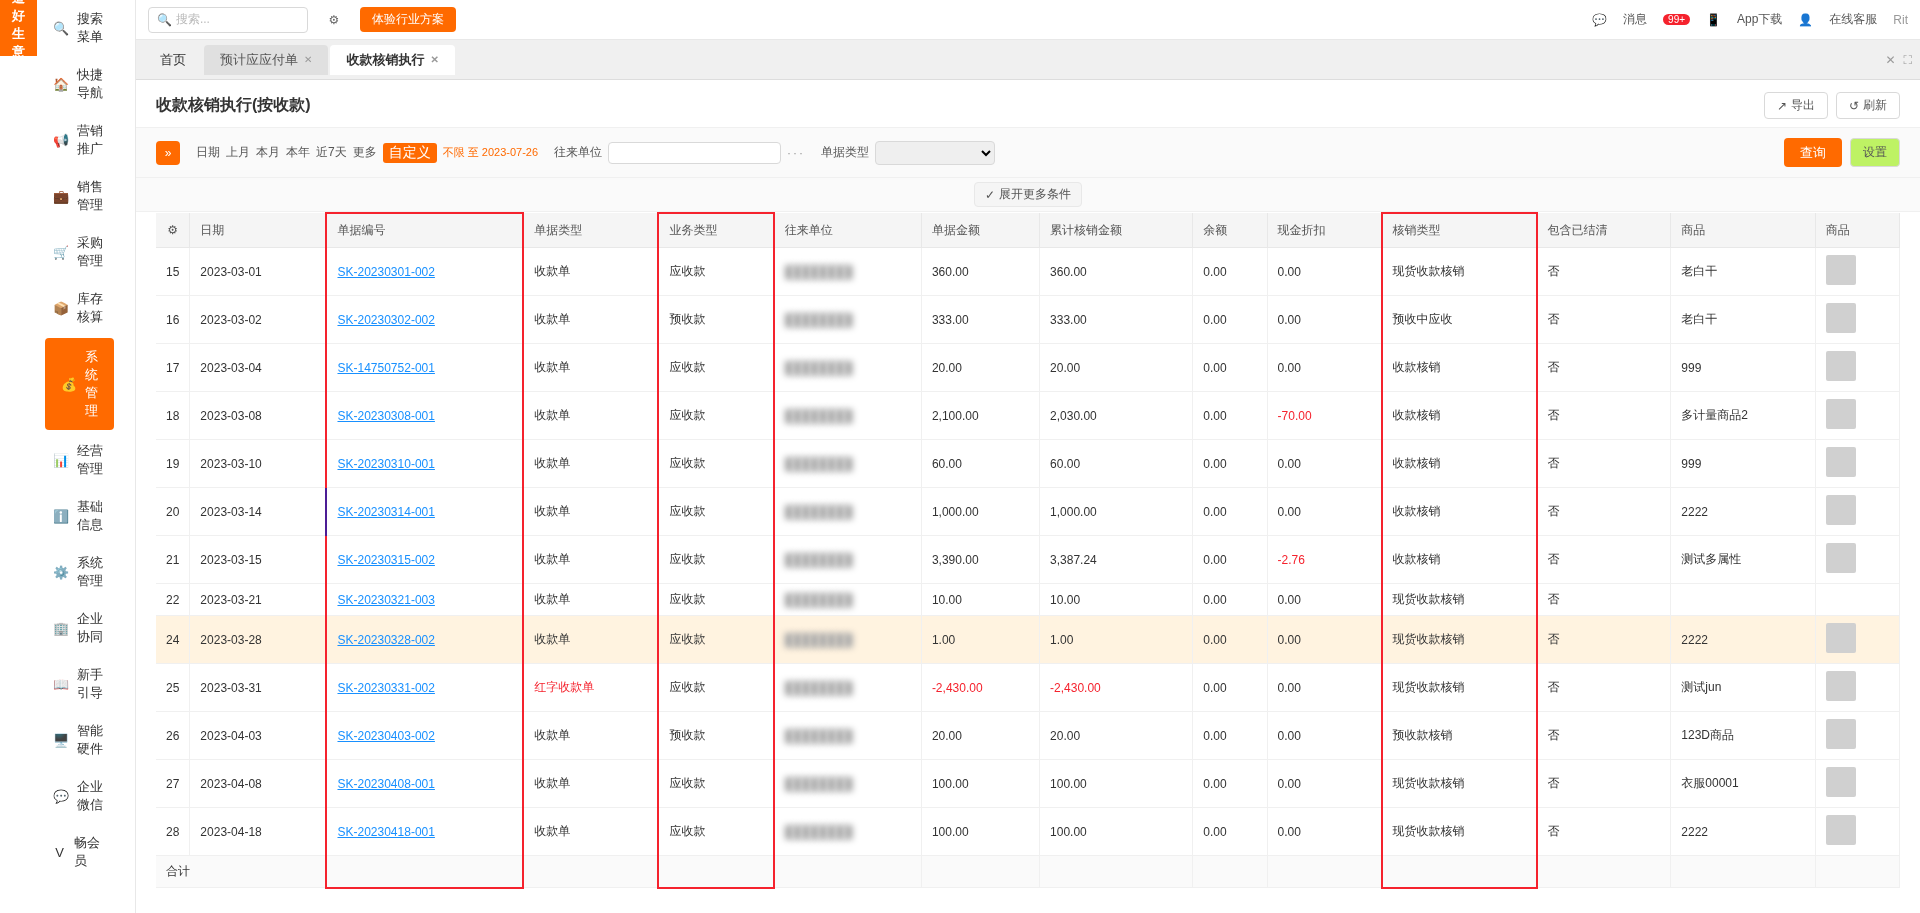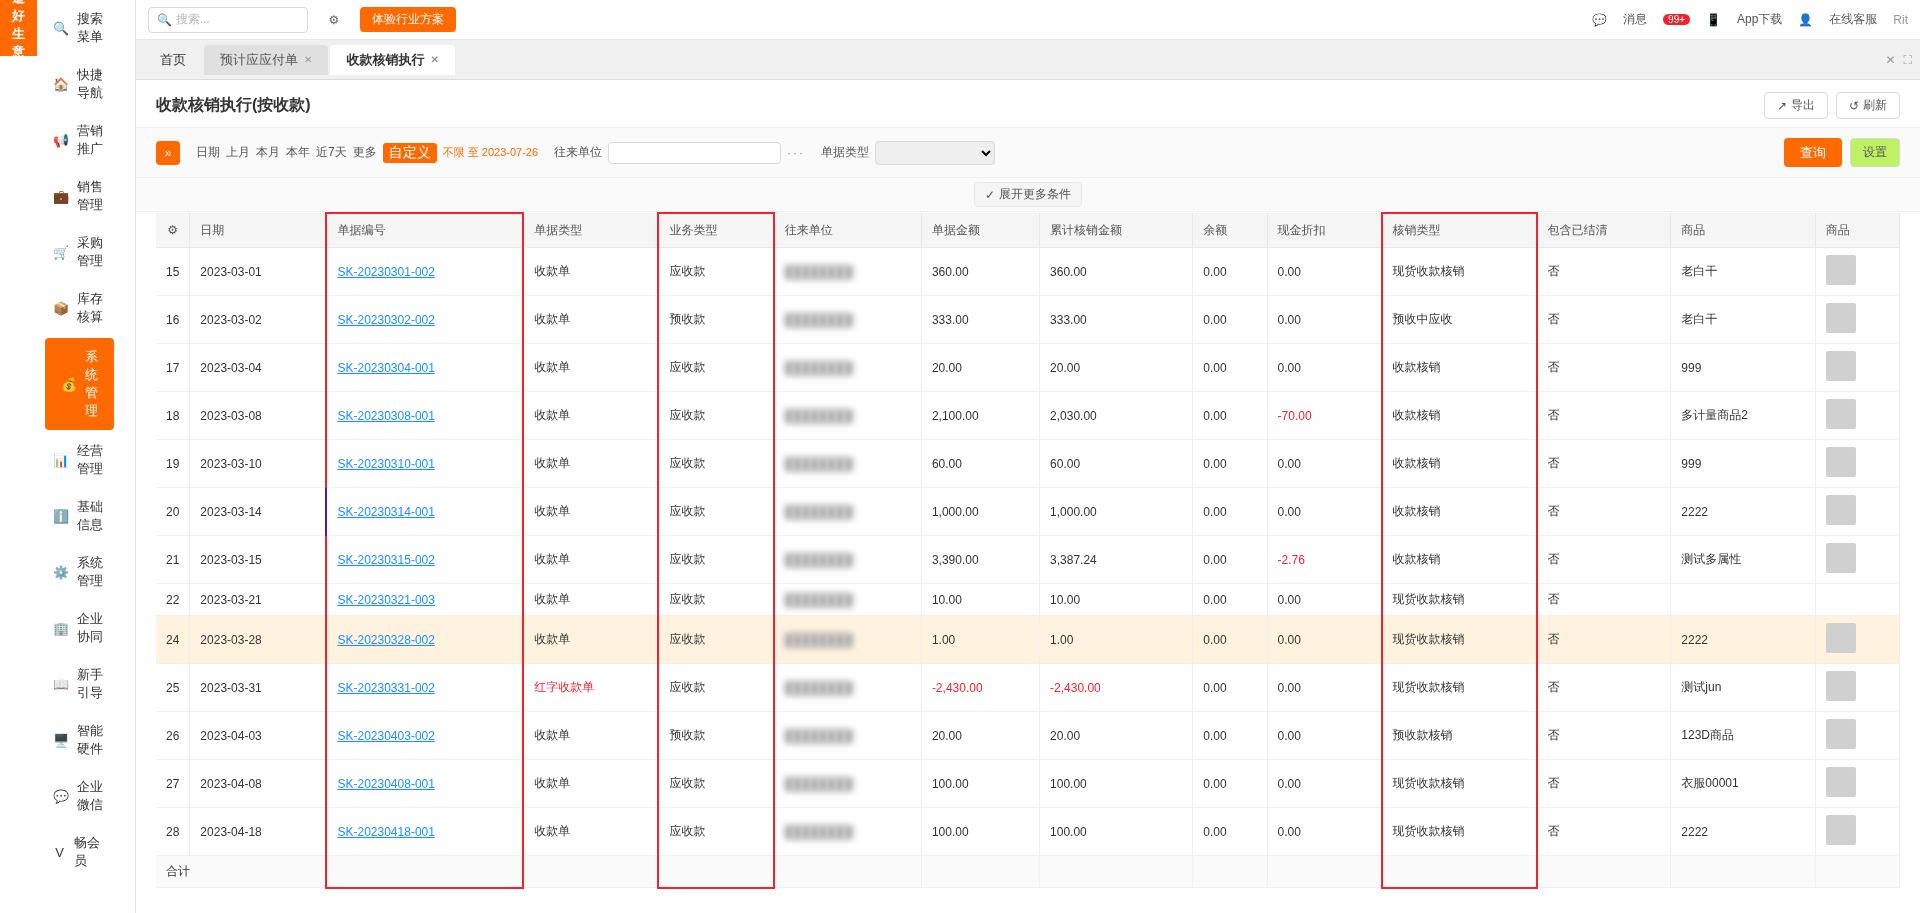--- a/index.html
+++ b/index.html
@@ -301,21 +301,21 @@
               <td>0.00</td>
               <td>0.00</td>
               <td style="border-left:2px solid #f5222d; border-right:2px solid #f5222d;">预收中应收</td>
               <td>否</td>
               <td>老白干</td>
               <td><div class="img-thumb" style="background: rgb(208, 208, 208);"></div></td>
             </tr>
             <tr>
               <td>17</td>
               <td>2023-03-04</td>
-              <td style="border-left:2px solid #f5222d; border-right:2px solid #f5222d;" class="link-blue">SK-20230304-001</td>
+              <td style="border-left:2px solid #f5222d; border-right:2px solid #f5222d;" class="link-blue">SK-14750752-001</td>
               <td>收款单</td>
               <td style="border-left:2px solid #f5222d; border-right:2px solid #f5222d;">应收款</td>
               <td class="blurred">████████</td>
               <td>20.00</td>
               <td>20.00</td>
               <td>0.00</td>
               <td>0.00</td>
               <td style="border-left:2px solid #f5222d; border-right:2px solid #f5222d;">收款核销</td>
               <td>否</td>
               <td>999</td>

